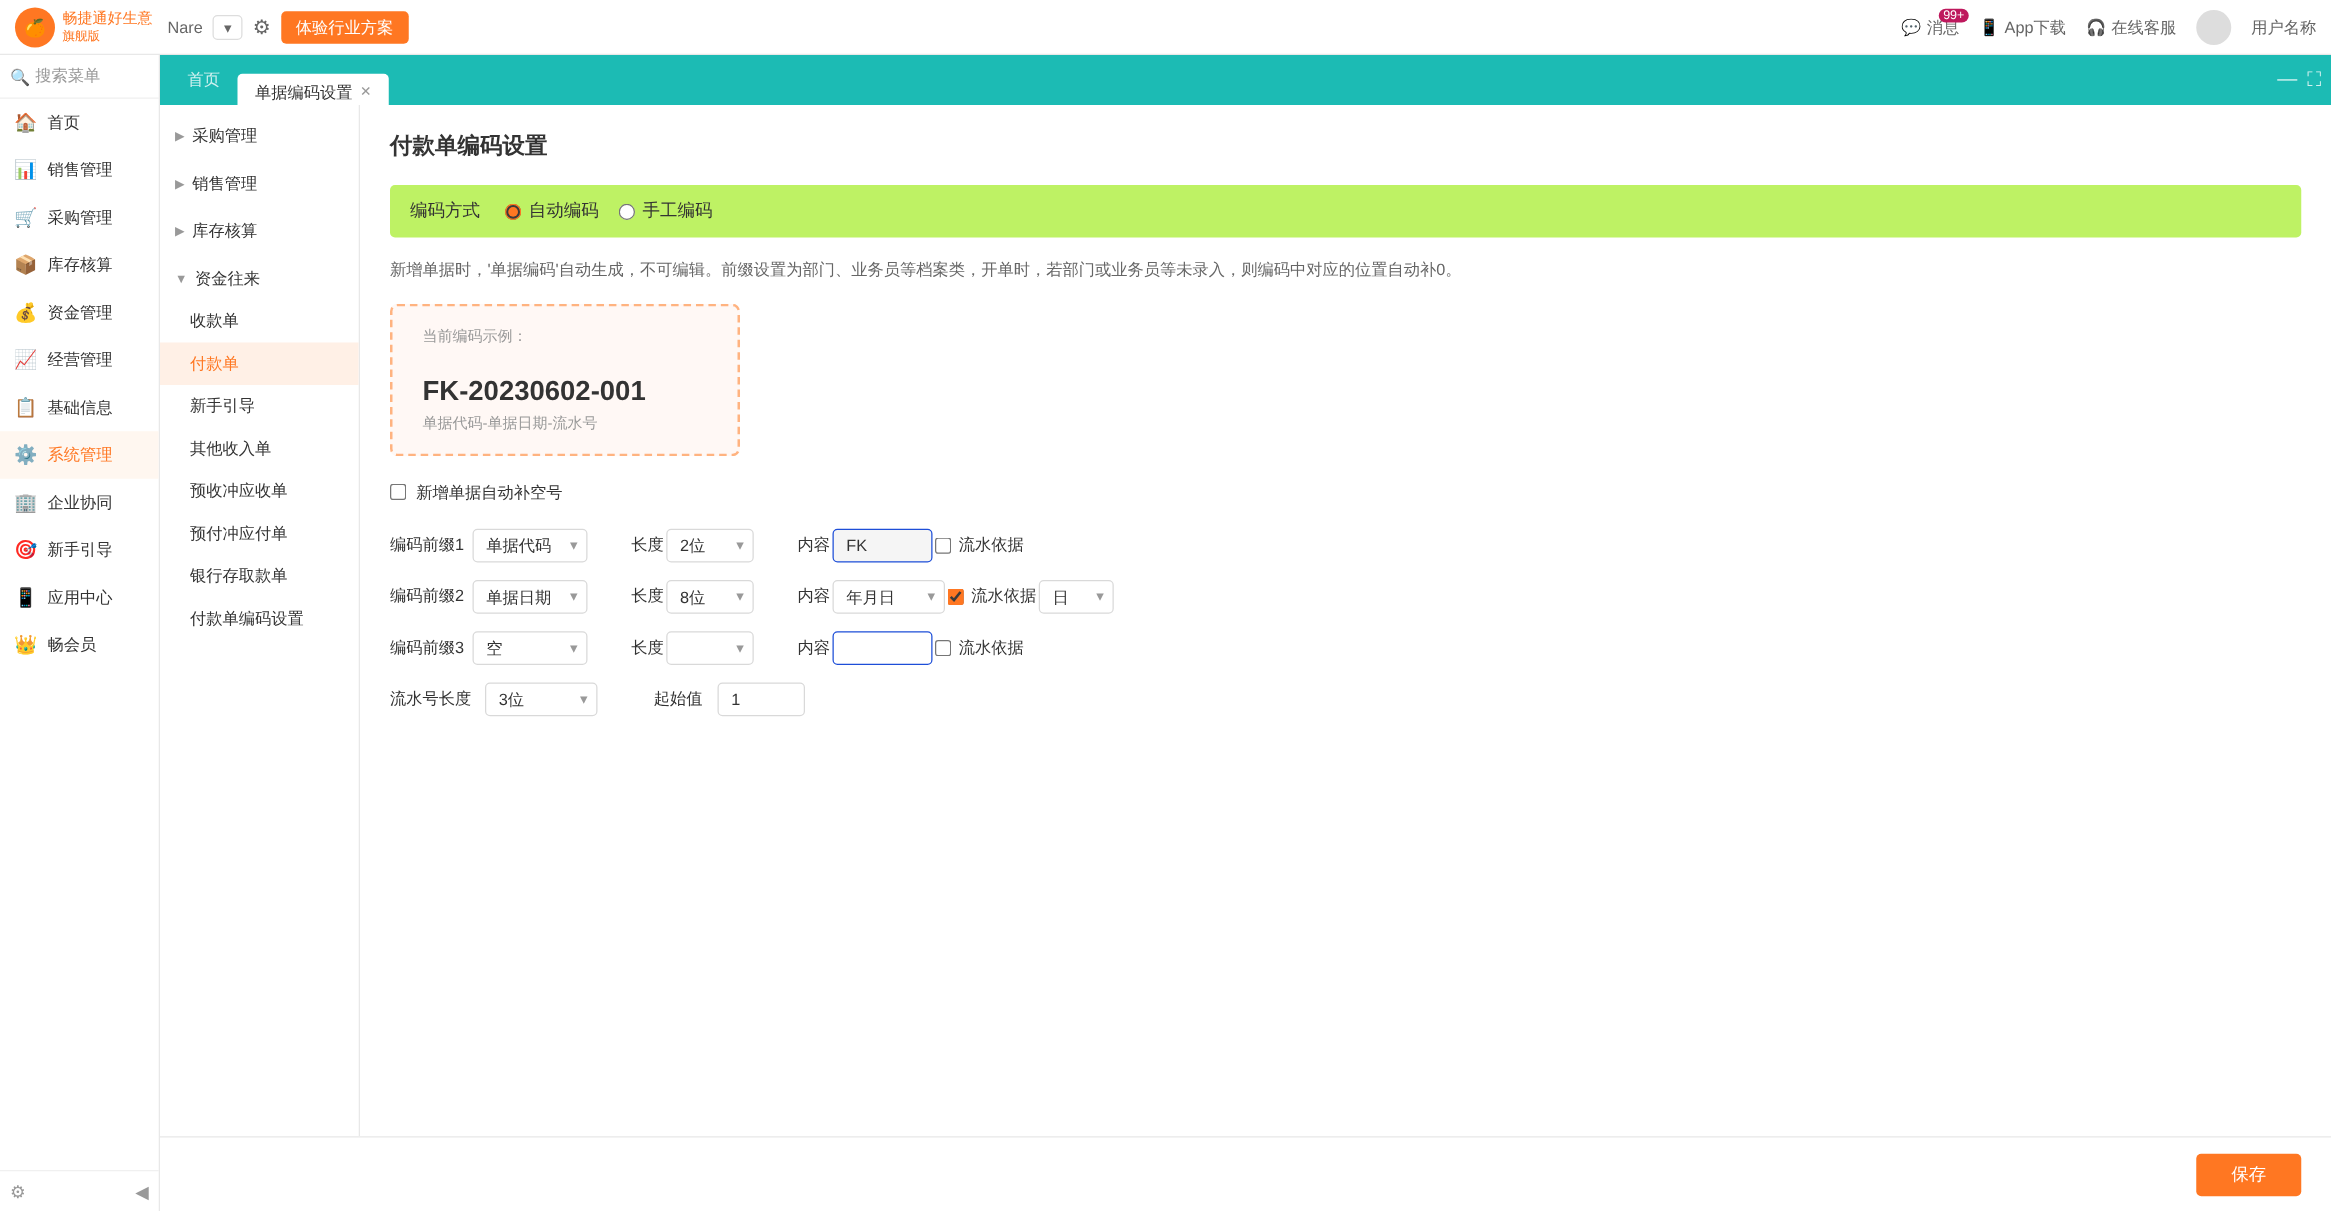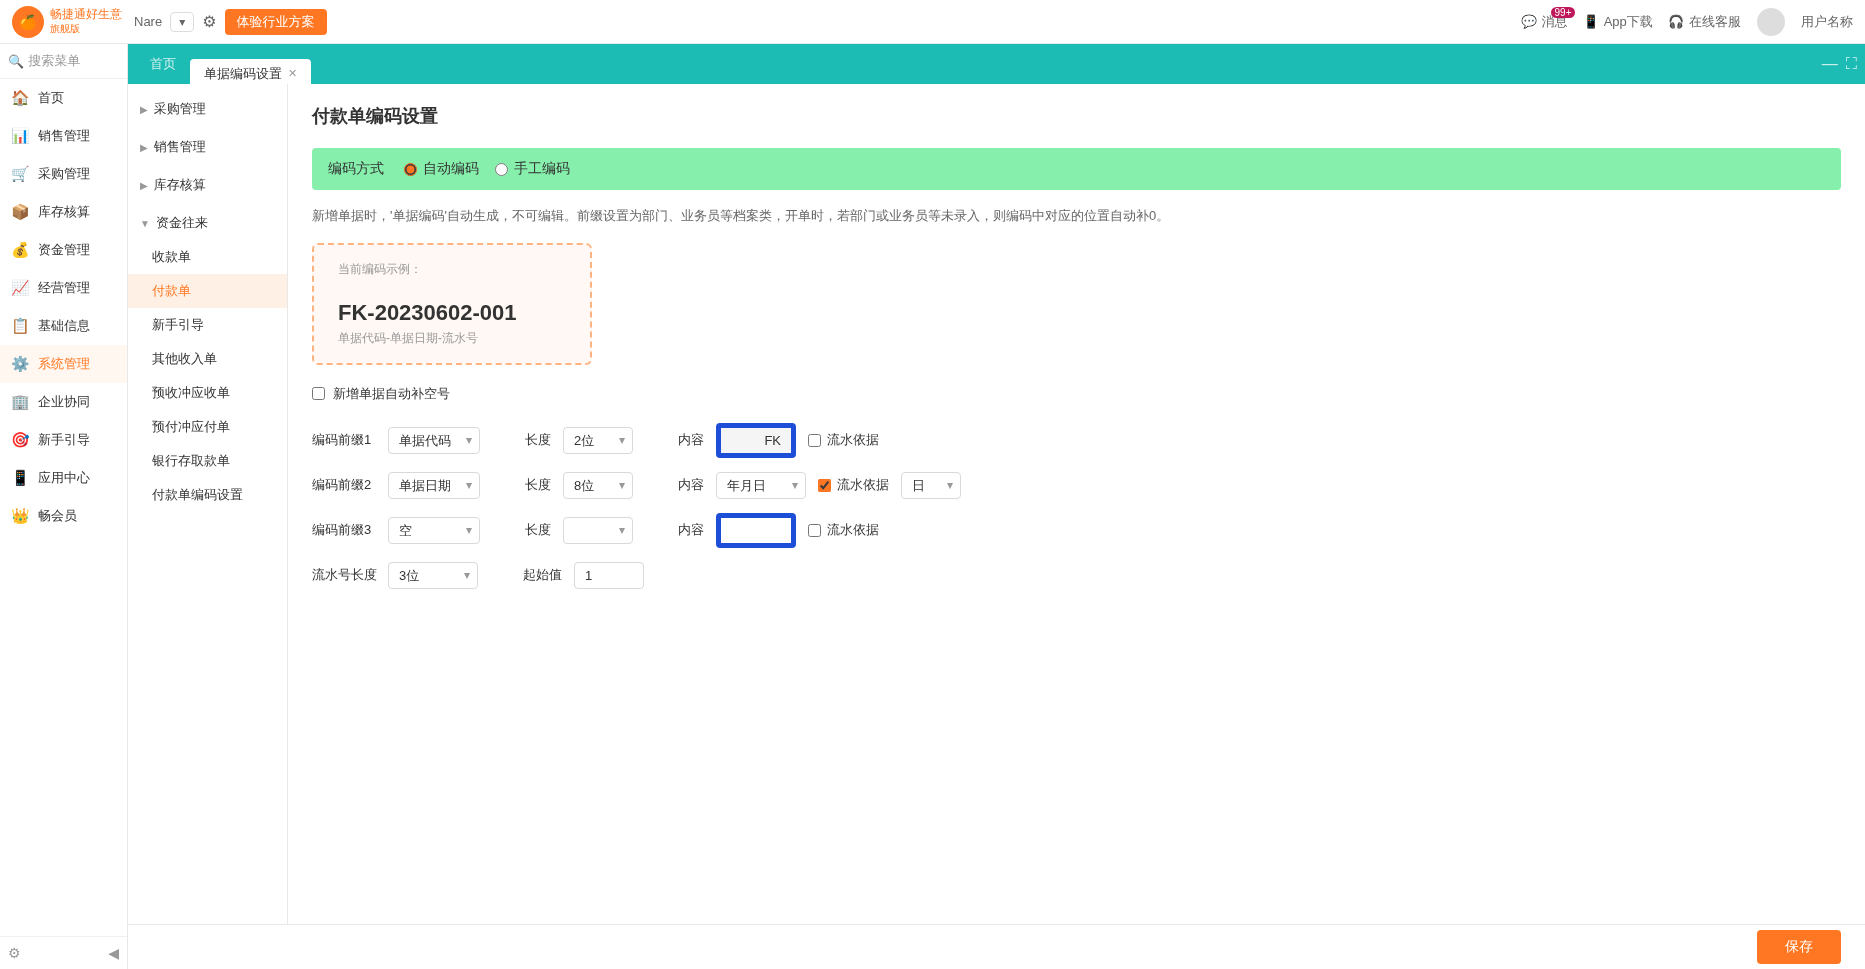--- a/index.html
+++ b/index.html
@@ -58,62 +58,62 @@
     .sub-sidebar-group-title { display: flex; align-items: center; gap: 6px; padding: 8px 12px; font-size: 13px; color: #333; cursor: pointer; }
     .sub-sidebar-group-title .arrow { font-size: 10px; color: #999; }
     .sub-sidebar-item { padding: 8px 12px 8px 24px; font-size: 13px; color: #333; cursor: pointer; }
     .sub-sidebar-item.active { background: #fff0e6; color: #ff7722; }
 
     
     .main-panel { flex: 1; overflow-y: auto; padding: 20px 24px; background: #fff; }
 
     
     .page-title { font-size: 18px; font-weight: bold; color: #333; margin-bottom: 20px; }
-    .section-row { display: flex; align-items: center; gap: 20px; padding: 12px 16px; background: #86efac; border-radius: 4px; margin-bottom: 16px; }
+    .section-row { display: flex; align-items: center; gap: 20px; padding: 12px 16px; background: #bef264; border-radius: 4px; margin-bottom: 16px; }
     .radio-group { display: flex; align-items: center; gap: 16px; }
     .radio-item { display: flex; align-items: center; gap: 6px; cursor: pointer; font-size: 14px; color: #333; }
     .radio-item input { cursor: pointer; accent-color: #ff7722; }
 
     
     .info-text { font-size: 13px; color: #666; margin-bottom: 16px; line-height: 1.6; }
 
     
     .preview-box { border: 2px dashed #ffb380; background: #fff8f5; border-radius: 6px; padding: 16px 24px; display: inline-block; margin-bottom: 20px; min-width: 280px; }
     .preview-label { font-size: 12px; color: #999; margin-bottom: 22px; }
     .preview-code { font-size: 22px; font-weight: bold; color: #333; }
     .preview-desc { font-size: 12px; color: #999; margin-top: 4px; }
 
     
     .checkbox-row { display: flex; align-items: center; gap: 8px; margin-bottom: 20px; font-size: 13px; color: #333; cursor: pointer; }
     .checkbox-row input { cursor: pointer; accent-color: #ff7722; }
 
     
-    .form-row { display: flex; align-items: center; gap: 12px; margin-bottom: 14px; }
+    .form-row { display: flex; align-items: center; gap: 2px; margin-bottom: 14px; }
     .form-label { font-size: 13px; color: #333; width: 64px; flex-shrink: 0; white-space: nowrap; }
     .form-select { border: 1px solid #d9d9d9; border-radius: 4px; padding: 5px 28px 5px 10px; font-size: 13px; color: #333; background: #fff; cursor: pointer; appearance: none; position: relative; min-width: 90px; }
     .select-wrapper { position: relative; display: inline-block; }
     .select-wrapper::after { content: '▾'; position: absolute; right: 8px; top: 50%; transform: translateY(-50%); pointer-events: none; color: #999; font-size: 12px; }
     .form-label-sm { font-size: 13px; color: #333; white-space: nowrap; margin-left: 33px; }
     .length-select { min-width: 70px; }
-    .content-input { border: 5px solid #1d4ed8; border-radius: 4px; padding: 5px 10px; font-size: 13px; color: #333; background: #f5f5f5; width: 80px; text-align: right; }
+    .content-input { border: 1px solid #1d4ed8; border-radius: 4px; padding: 5px 10px; font-size: 13px; color: #333; background: #f5f5f5; width: 80px; }
     .checkbox-inline { display: flex; align-items: center; gap: 6px; font-size: 13px; color: #333; cursor: pointer; }
     .checkbox-inline input { cursor: pointer; accent-color: #ff7722; }
 
     
     .sn-row { display: flex; align-items: center; gap: 12px; margin-bottom: 14px; }
     .sn-input { border: 1px solid #d9d9d9; border-radius: 4px; padding: 5px 10px; font-size: 13px; color: #333; background: #fff; width: 70px; }
 
     
     .separator-row { display: flex; align-items: center; gap: 16px; margin-top: 8px; }
     .separator-label { font-size: 13px; color: #333; }
     .separator-options { display: flex; align-items: center; gap: 16px; }
     .separator-radio { display: flex; align-items: center; gap: 6px; cursor: pointer; font-size: 14px; }
 
     
-    .bottom-bar { height: 45px; background: #fff; border-top: 1px solid #e8e8e8; display: flex; align-items: center; justify-content: flex-end; padding: 0 24px; flex-shrink: 0; }
+    .bottom-bar { height: 60px; background: #fff; border-top: 1px solid #e8e8e8; display: flex; align-items: center; justify-content: flex-end; padding: 0 24px; flex-shrink: 0; }
     .save-btn { background: #ff7722; color: white; border: none; border-radius: 4px; padding: 8px 28px; font-size: 14px; cursor: pointer; }
 
     
     .day-select { min-width: 60px; }
   </style>
 </head>
 <body>
 
 <div class="topbar">
   <div class="topbar-left">

